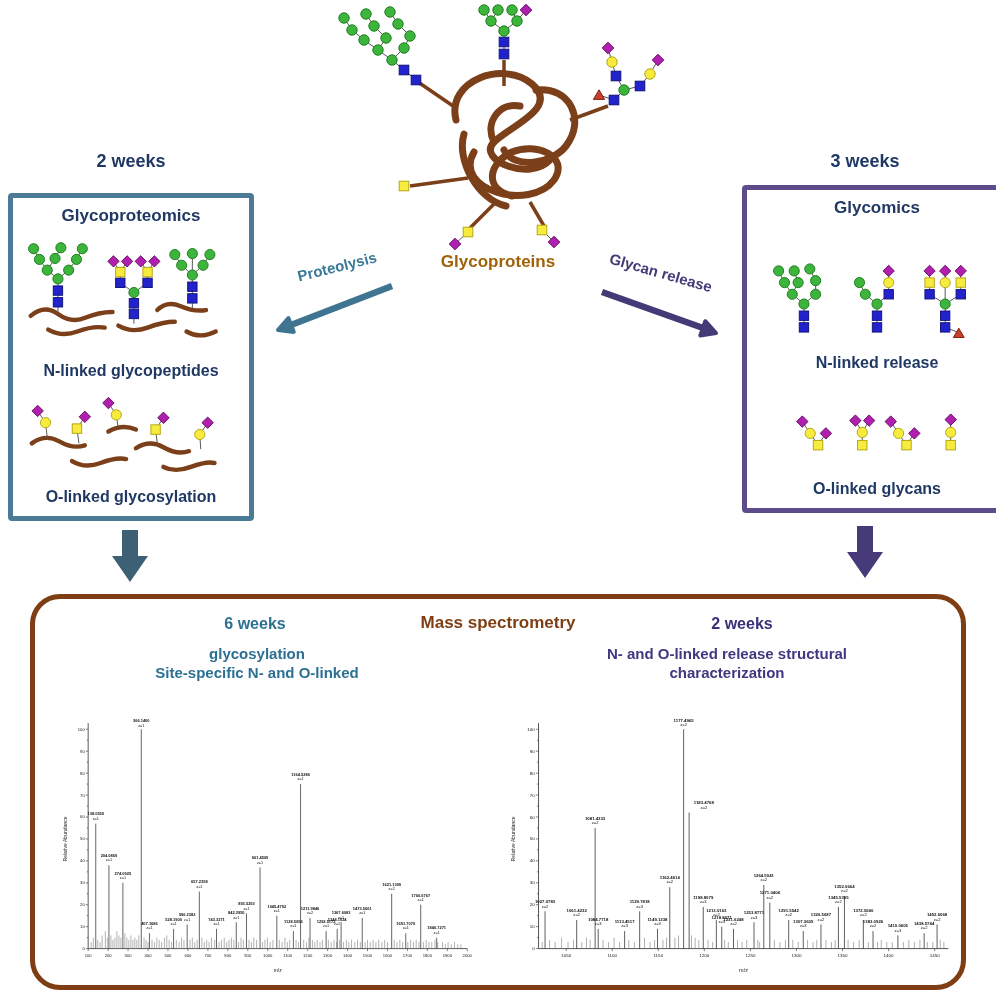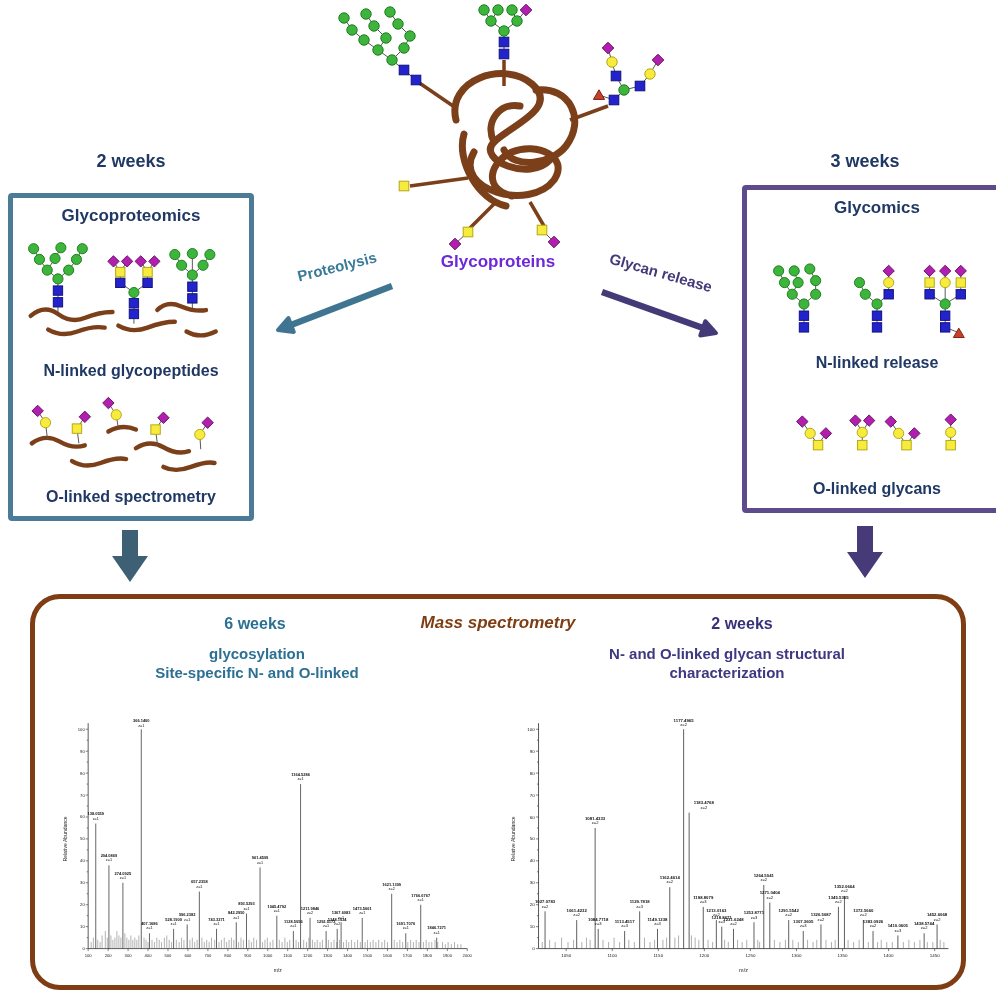--- a/index.html
+++ b/index.html
@@ -10,29 +10,29 @@
   .weeks { position:absolute; font-size:18px; font-weight:bold; color:#203864; text-align:center; }
   .box { position:absolute; background:#fff; border-radius:4px; display:flex; flex-direction:column;
          align-items:center; justify-content:space-between; padding:8px 4px 10px; }
   .box-teal   { border:5px solid #4b7b96; }
   .box-purple { border:5px solid #5d4b8c; }
   .box-title  { font-size:17px; font-weight:bold; color:#203864; }
   .box-label  { font-size:16px; font-weight:bold; color:#203864; }
   .draw   { width:226px; height:112px; }
   .draw.o { height:84px; }
   .lbl-glycoproteins { position:absolute; left:398px; top:252px; width:200px; text-align:center;
-                       font-size:17px; font-weight:bold; color:#6d28d9; }
+                       font-size:17px; font-weight:bold; color:#a16207; }
   .lbl-proteolysis { position:absolute; left:272px; top:258px; width:130px; text-align:center;
                      font-size:15px; font-weight:bold; color:#3a7b99; transform:rotate(-14deg); }
   .lbl-release { position:absolute; left:588px; top:264px; width:146px; text-align:center;
                  font-size:15px; font-weight:bold; color:#453a78; transform:rotate(16deg); }
   .bottom-box { position:absolute; left:30px; top:594px; width:936px; height:396px;
                 border:5px solid #7e3d12; border-radius:30px; background:#fff; }
   .ms-title  { position:absolute; left:0; top:14px; width:100%; text-align:center;
-               font-size:17px; font-weight:bold; color:#7e3d12;font-style:italic; }
+               font-size:17px; font-weight:bold; color:#7e3d12; }
   .dur-left  { position:absolute; left:120px; top:16px; width:200px; text-align:center;
                font-size:16px; font-weight:bold; color:#2c7093; }
   .dur-right { position:absolute; left:607px; top:16px; width:200px; text-align:center;
                font-size:16px; font-weight:bold; color:#38327a; }
   .sub-left  { position:absolute; left:42px;  top:46px; width:360px; text-align:center;
                font-size:15px; font-weight:bold; color:#2c7093; line-height:1.25; }
   .sub-right { position:absolute; left:502px; top:46px; width:380px; text-align:center;
                font-size:15px; font-weight:bold; color:#3f3880; line-height:1.25; }
   .spectrum { position:absolute; top:114px; height:262px; }
   svg text { font-family:"Liberation Sans", sans-serif; }
@@ -266,21 +266,21 @@
         <use href="#sym-ys" x="60" y="37"></use>
           <use href="#sym-md" x="68" y="25"></use>
         <use href="#sym-yc" x="100" y="23"></use>
           <use href="#sym-md" x="92" y="11"></use>
         <use href="#sym-ys" x="140" y="38"></use>
           <use href="#sym-md" x="148" y="26"></use>
         <use href="#sym-yc" x="185" y="43"></use>
           <use href="#sym-md" x="193" y="31"></use>
       </g>
     </svg>
-    <div class="box-label">O-linked spectrometry</div>
+    <div class="box-label">O-linked glycosylation</div>
   </div>
 
   <div class="box box-purple" style="left:742px;top:185px;width:270px;height:328px">
     <div class="box-title">Glycomics</div>
     <svg class="draw" viewBox="0 0 230 115">
       <g stroke="#555" stroke-width="1">
         <line x1="40" y1="100" x2="40" y2="76"></line>
         <line x1="40" y1="76" x2="28" y2="66"></line>
           <line x1="40" y1="76" x2="52" y2="66"></line>
         <line x1="28" y1="66" x2="20" y2="54"></line>
@@ -385,21 +385,21 @@
 
   <div class="bottom-box">
     <div class="ms-title">Mass spectrometry</div>
     <div class="dur-left">6 weeks</div>
     <div class="dur-right">2 weeks</div>
     <div class="sub-left">
       <div>glycosylation</div>
       <div>Site-specific N- and O-linked</div>
     </div>
     <div class="sub-right">
-      <div>N- and O-linked glycan structural</div>
+      <div>N- and O-linked release structural</div>
       <div>characterization</div>
     </div>
     <svg class="spectrum" style="left:24px;width:418px" viewBox="0 0 430 258" preserveAspectRatio="none">
         <line x1="30" y1="232" x2="420" y2="232" stroke="#333" stroke-width="0.8"></line>
         <line x1="30" y1="232" x2="30" y2="10" stroke="#333" stroke-width="0.8"></line>
         <line x1="27.5" y1="232" x2="30" y2="232" stroke="#333" stroke-width="0.6"></line>
         <text x="26.5" y="233.5" text-anchor="end" font-size="4.3" fill="#222">0</text>
         <line x1="28.5" y1="221.2" x2="30" y2="221.2" stroke="#333" stroke-width="0.6"></line>
         <line x1="27.5" y1="210.4" x2="30" y2="210.4" stroke="#333" stroke-width="0.6"></line>
         <text x="26.5" y="211.9" text-anchor="end" font-size="4.3" fill="#222">10</text>

